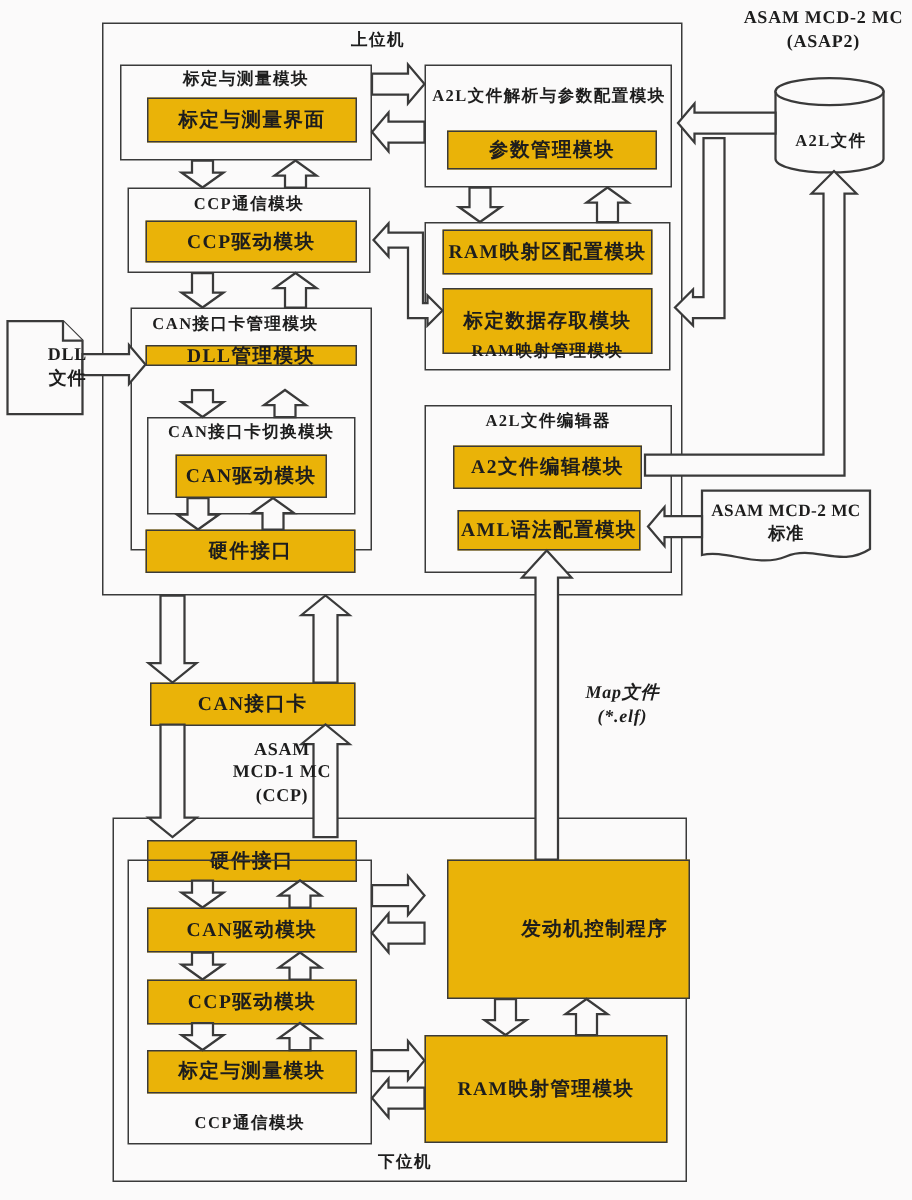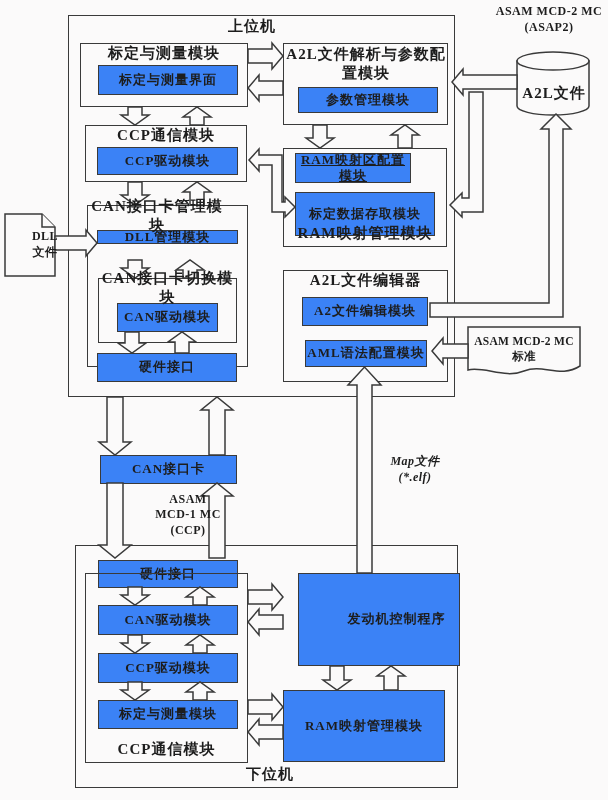--- a/index.html
+++ b/index.html
@@ -1,23 +1,23 @@
 <!DOCTYPE html>
 <html><head>
 <meta charset="utf-8">
 <style>
   html,body{margin:0;padding:0;background:#fbfafa;}
   #canvas{position:relative;width:608px;height:800px;background:#fbfafa;overflow:hidden;
           font-family:"Liberation Serif","DejaVu Serif",serif;color:#1d1d1d;}
-  .box{position:absolute;box-sizing:border-box;border:1.5px solid #3a3a3a;background:#3b82f6;
+  .box{position:absolute;box-sizing:border-box;border:1.5px solid #3a3a3a;background:#eab308;
        display:flex;align-items:center;justify-content:center;text-align:center;
        font-weight:bold;font-size:13px;letter-spacing:1px;line-height:1.25;z-index:2;}
   .frame{background:transparent;}
   .lbl{position:absolute;box-sizing:border-box;display:flex;align-items:center;justify-content:center;
-       text-align:center;font-weight:bold;font-size:15px;letter-spacing:1px;line-height:1.3;
+       text-align:center;font-weight:bold;font-size:11px;letter-spacing:1px;line-height:1.3;
        white-space:pre-line;z-index:4;}
   .f12{font-size:12px;letter-spacing:0.5px;}
   .f115{font-size:11.5px;letter-spacing:0.3px;}
   #wires{position:absolute;left:0;top:0;width:608px;height:800px;z-index:3;pointer-events:none;}
   #wires polygon,#wires path,#wires ellipse{fill:#fbfafa;stroke:#3a3a3a;stroke-width:1.5;stroke-linejoin:miter;}
 </style>
 </head>
 <body>
 
 <div id="canvas">
@@ -42,21 +42,21 @@
   <div class="box frame" style="left:98px;top:278px;width:139px;height:65px;"></div>
   <div class="lbl" style="left:98px;top:280px;width:139px;height:16px;">CAN接口卡切换模块</div>
   <div class="box" style="left:117px;top:303px;width:101px;height:29px;">CAN驱动模块</div>
   <div class="box" style="left:97px;top:353px;width:140px;height:29px;">硬件接口</div>
 
   <div class="box frame" style="left:283px;top:43px;width:165px;height:82px;"></div>
   <div class="lbl" style="left:286px;top:45px;width:160px;height:38px;">A2L文件解析与参数配置模块</div>
   <div class="box" style="left:298px;top:87px;width:140px;height:26px;">参数管理模块</div>
 
   <div class="box frame" style="left:283px;top:148px;width:164px;height:99px;"></div>
-  <div class="box" style="left:295px;top:153px;width:116px;height:30px;text-decoration:underline;">RAM映射区配置模块</div>
+  <div class="box" style="left:295px;top:153px;width:140px;height:30px;">RAM映射区配置模块</div>
   <div class="box" style="left:295px;top:192px;width:140px;height:44px;">标定数据存取模块</div>
   <div class="lbl" style="left:283px;top:225px;width:164px;height:18px;">RAM映射管理模块</div>
 
   <div class="box frame" style="left:283px;top:270px;width:165px;height:112px;"></div>
   <div class="lbl" style="left:283px;top:273px;width:165px;height:16px;">A2L文件编辑器</div>
   <div class="box" style="left:302px;top:297px;width:126px;height:29px;">A2文件编辑模块</div>
   <div class="box" style="left:305px;top:340px;width:122px;height:27px;">AML语法配置模块</div>
 
   <div class="lbl f12" style="left:490px;top:2px;width:118px;height:36px;">ASAM MCD-2 MC
 (ASAP2)</div>

